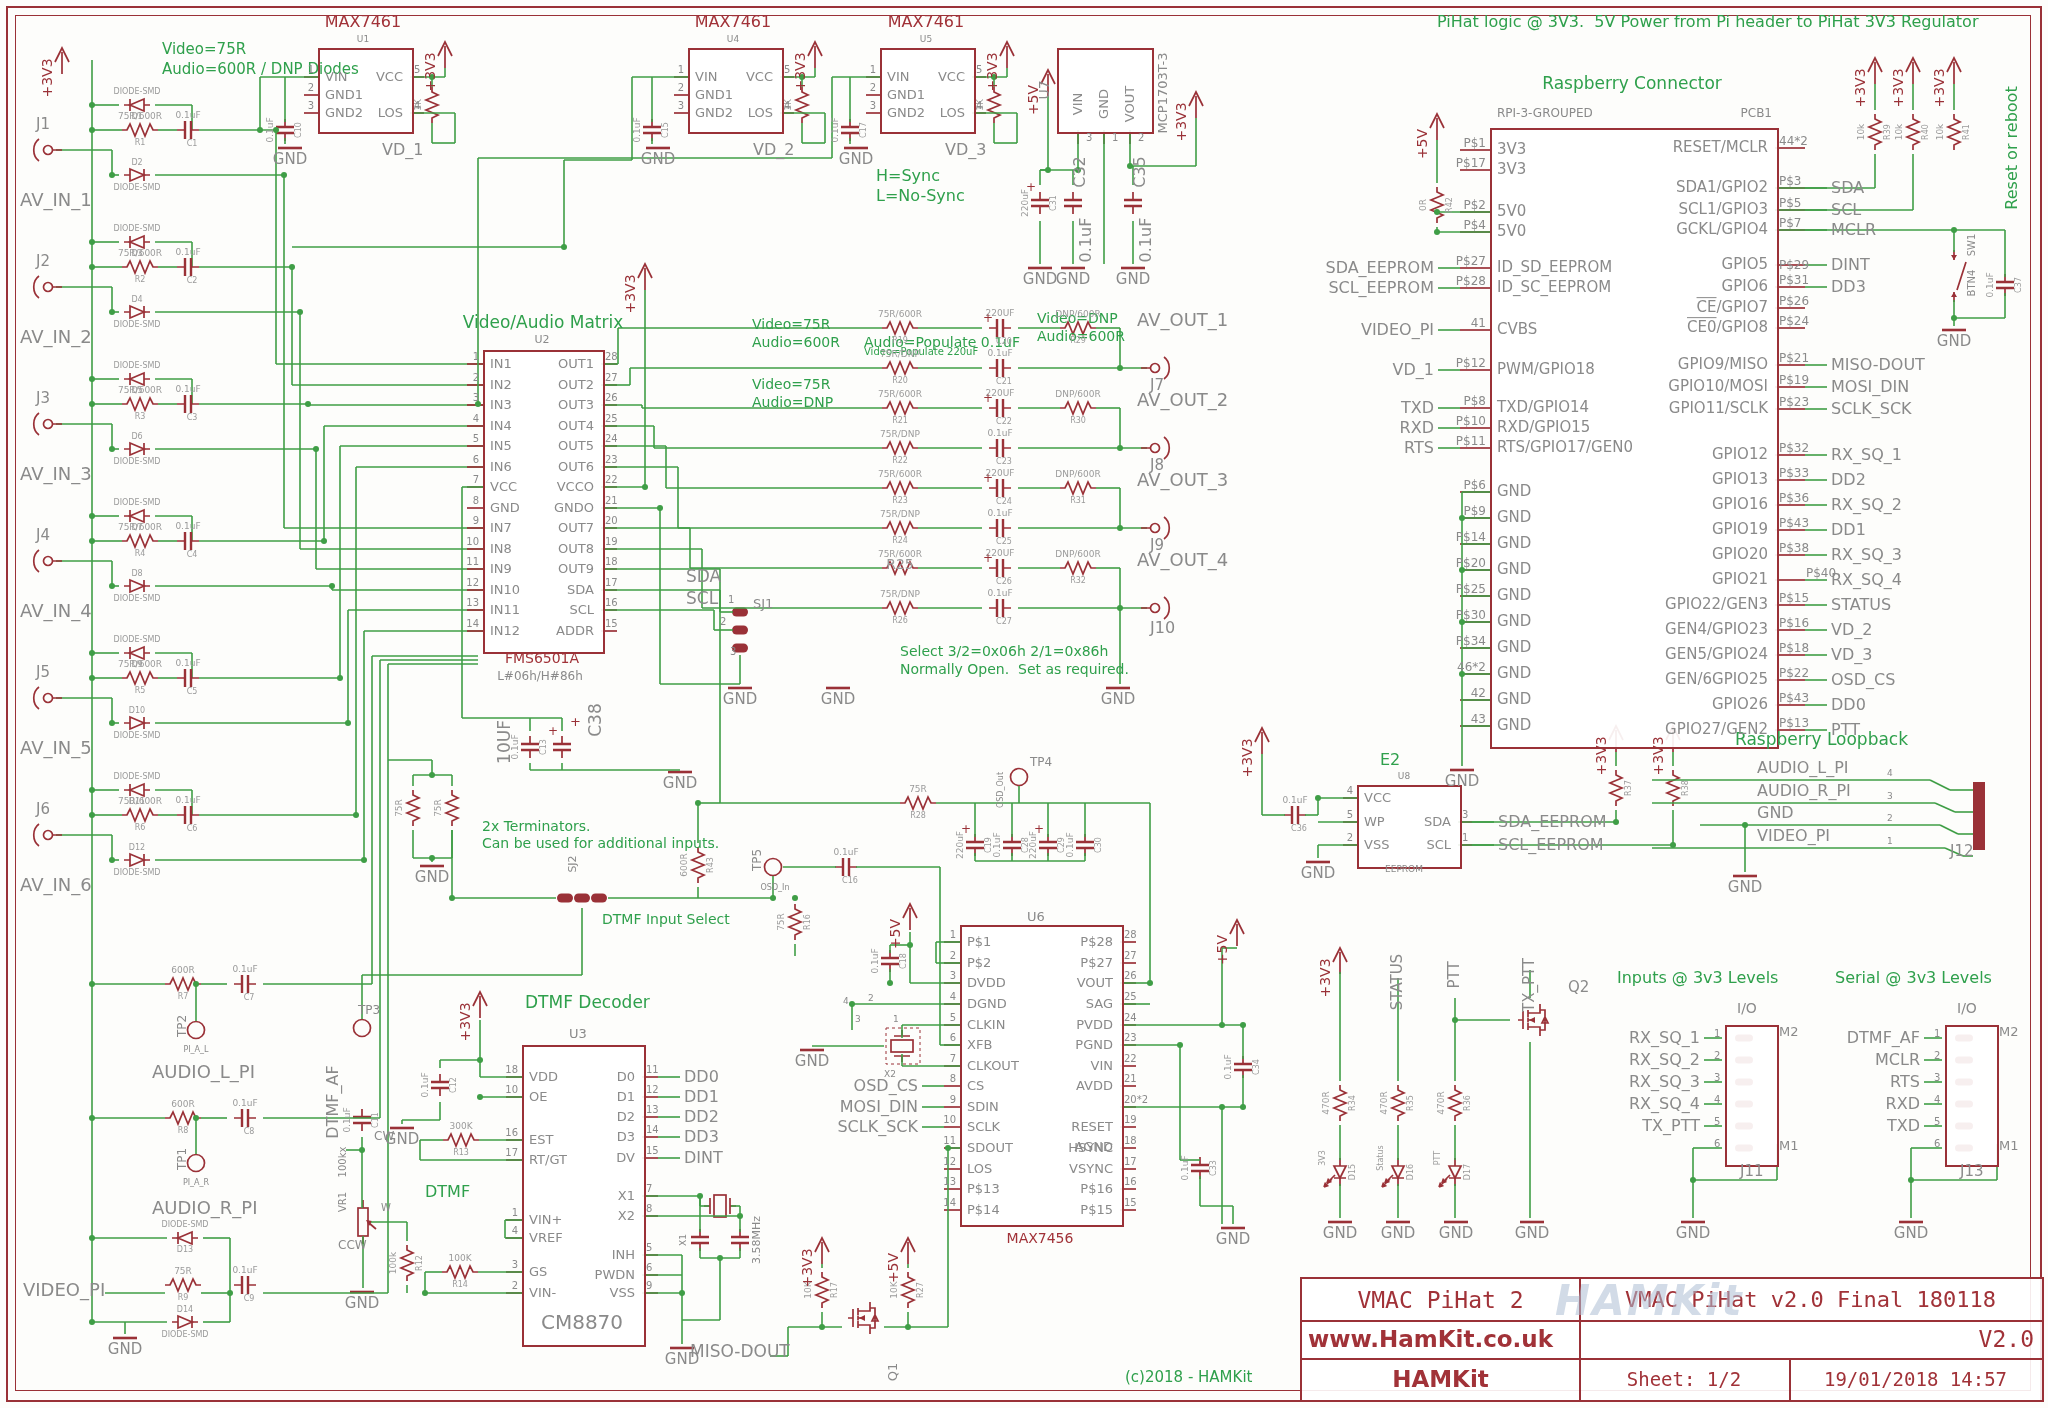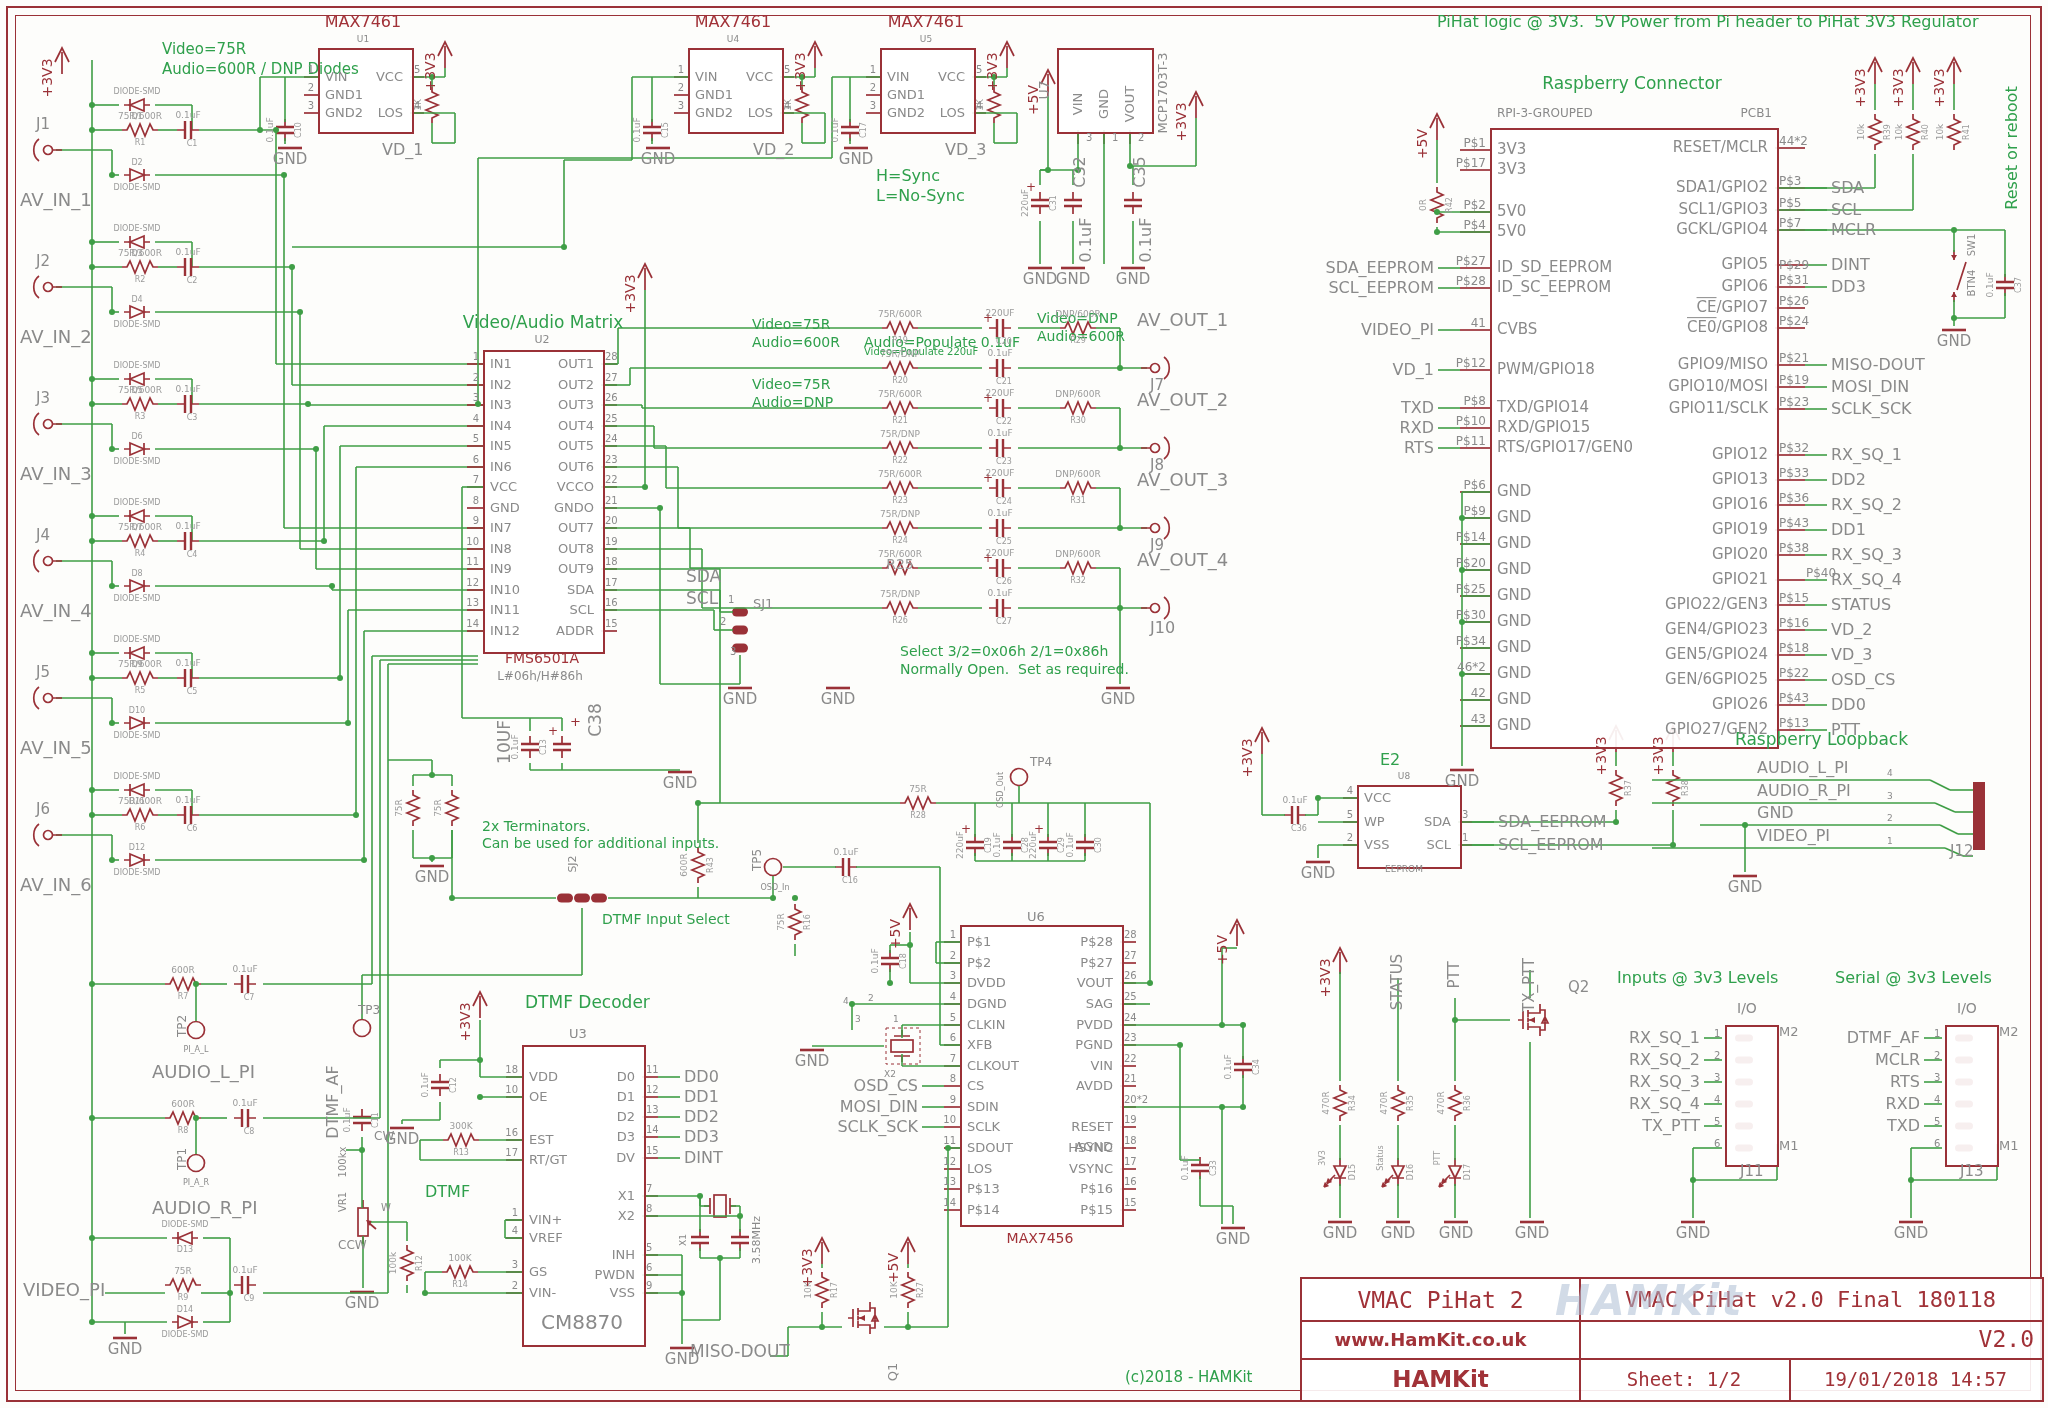--- a/index.html
+++ b/index.html
@@ -1345,21 +1345,21 @@
       <circle cx="890" cy="983" r="3" class="dot"></circle>
     </svg>
 
   <div class="tb">
     <div class="vline" style="left:277px;top:0;height:121px;"></div>
     <div class="hline" style="top:41px;"></div>
     <div class="hline" style="top:79px;"></div>
     <div class="vline" style="left:487px;top:79px;height:42px;"></div>
     <div class="cell" style="left:0;top:0;width:277px;height:41px;font-size:23px;">VMAC PiHat 2</div>
     <div class="cell" style="left:277px;top:0;width:463px;height:41px;font-size:22px;">VMAC PiHat v2.0 Final 180118</div>
-    <div class="cell" style="left:0;top:41px;width:257px;height:38px;font-size:18px;font-family:'DejaVu Sans',sans-serif;font-weight:bold;text-align:right;">www.HamKit.co.uk</div>
+    <div class="cell" style="left:0;top:41px;width:257px;height:38px;font-size:23px;font-family:'DejaVu Sans',sans-serif;font-weight:bold;text-align:right;">www.HamKit.co.uk</div>
     <div class="cell" style="left:277px;top:41px;width:455px;height:38px;justify-content:flex-end;font-size:23px;">V2.0</div>
     <div class="cell" style="left:0;top:79px;width:277px;height:42px;font-size:23px;font-family:'DejaVu Sans',sans-serif;font-weight:bold;">HAMKit</div>
     <div class="cell" style="left:277px;top:79px;width:210px;height:42px;font-size:19px;">Sheet: 1/2</div>
     <div class="cell" style="left:487px;top:79px;width:253px;height:42px;font-size:19px;">19/01/2018 14:57</div>
   </div>
   <div class="wm">HAMKit</div>
 <div class="t N" style="font-size: 15px; left: 162px; top: 50px; transform: translateY(-50%);">Video=75R</div>
     <div class="t N" style="font-size: 15px; left: 162px; top: 70px; transform: translateY(-50%);">Audio=600R / DNP Diodes</div>
     <div class="t N" style="font-size: 16px; left: 1437px; top: 22px; transform: translateY(-50%);">PiHat logic @ 3V3.  5V Power from Pi header to PiHat 3V3 Regulator</div>
     <div class="t N" style="font-size: 17px; left: 1632px; top: 84px; transform: translate(-50%, -50%);">Raspberry Connector</div>

